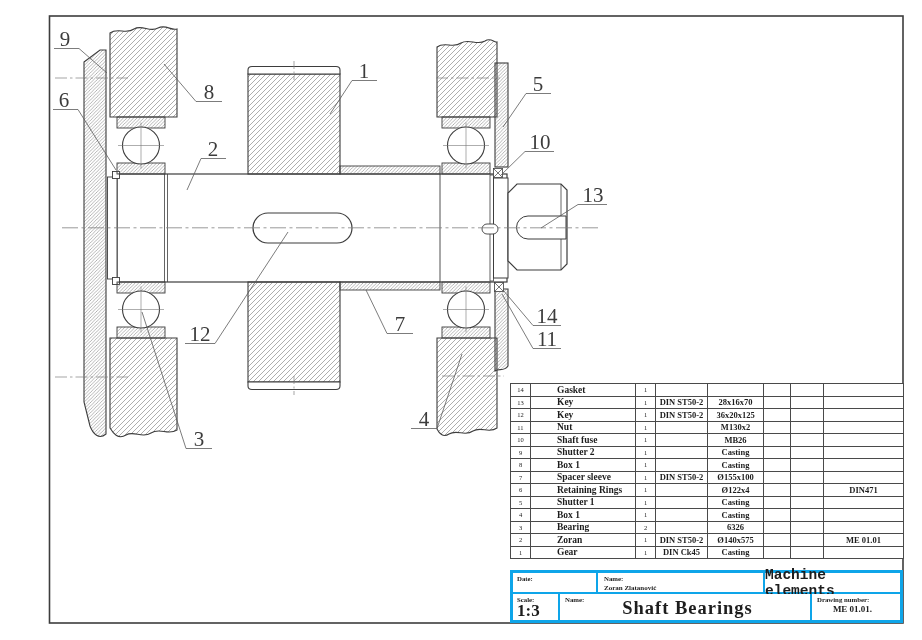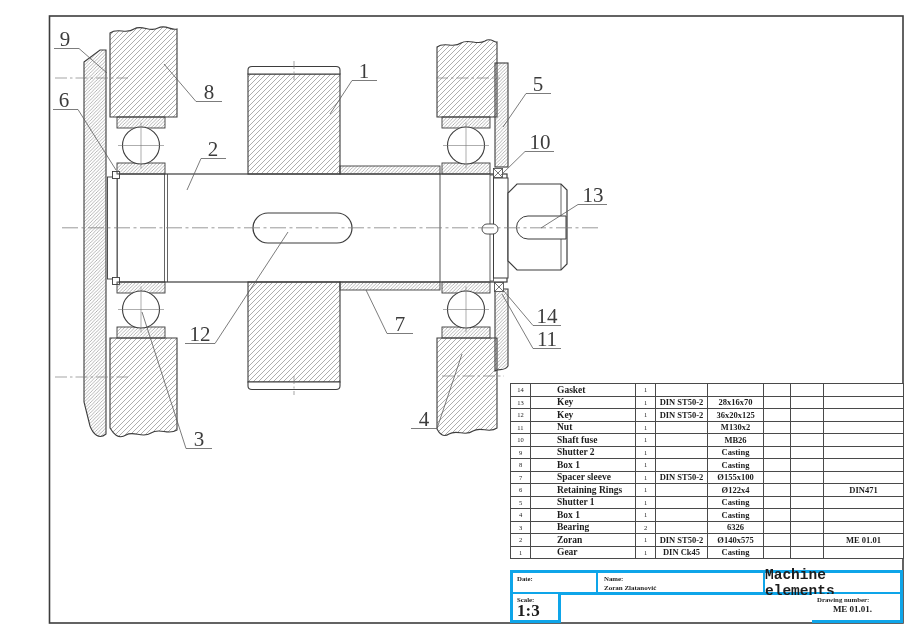--- a/index.html
+++ b/index.html
@@ -339,18 +339,22 @@
   <div class="lab">Name:</div>
   <div class="val">Zoran Zlatanović</div>
 </div>
 <div class="tb tb-dept">
   <span>Machine elements</span>
 </div>
 <div class="tb tb-scale">
   <div class="lab">Scale:</div>
   <div class="big">1:3</div>
 </div>
+<div class="tb tb-title">
+  <div class="lab">Name:</div>
+  <div class="big">Shaft Bearings</div>
+</div>
 <div class="tb tb-num">
   <div class="lab">Drawing number:</div>
   <div class="val">ME 01.01.</div>
 </div>
 
 </div>
 
 </body></html>

